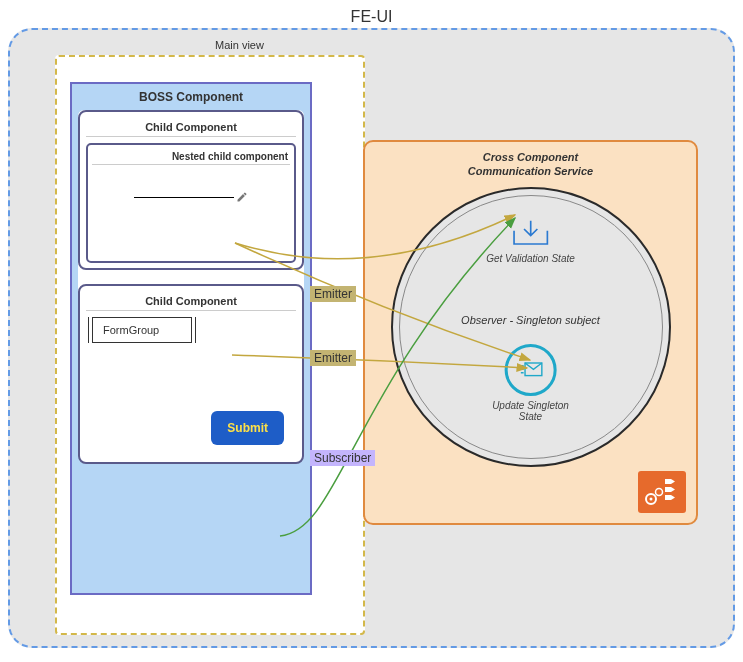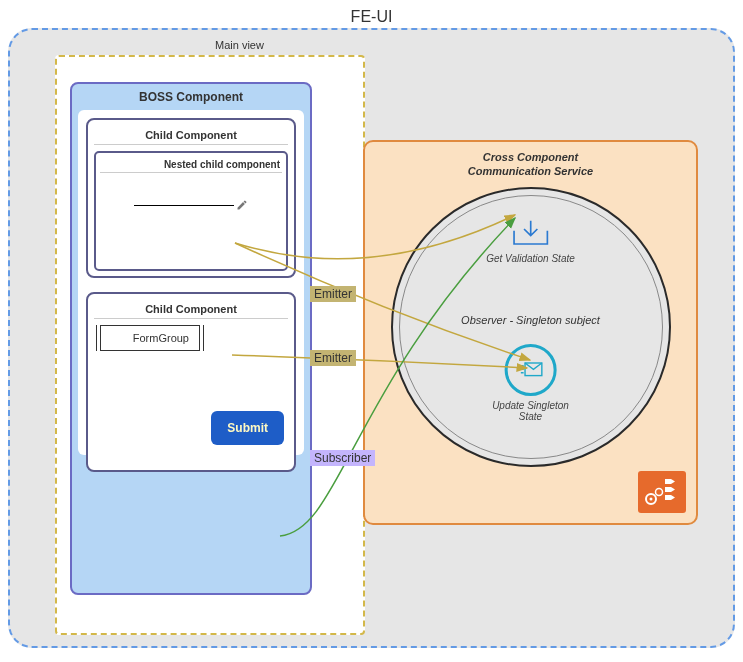--- a/index.html
+++ b/index.html
@@ -1,35 +1,35 @@
 <!DOCTYPE html>
 <html><head>
 <meta charset="utf-8">
 <style>
   * { box-sizing: border-box; margin: 0; padding: 0; }
   body { font-family: Arial, sans-serif; background: #fff; width: 743px; height: 662px; position: relative; overflow: hidden; color: #333; }
   .fe-ui-title { position: absolute; top: 8px; left: 50%; transform: translateX(-50%); font-size: 16px; color: #333; }
   .fe-ui-box { position: absolute; top: 28px; left: 8px; width: 727px; height: 620px; border: 2px dashed #639ae5; border-radius: 24px; background: #e6e6e6; }
   .main-view-title { position: absolute; top: 9px; left: 205px; font-size: 11px; z-index: 2; }
   .main-view-box { position: absolute; top: 25px; left: 45px; width: 310px; height: 580px; border: 2px dashed #d3b84a; border-radius: 4px; background: #fff; z-index: 1; }
-  .boss-component { position: absolute; top: 52px; left: 60px; width: 242px; height: 513px; border: 2px solid #6b6bc4; border-radius: 8px; background: #b5d6f5; z-index: 2; }
+  .boss-component { position: absolute; top: 52px; left: 60px; width: 242px; height: 513px; border: 2px solid #6b6bc4; border-radius: 0; background: #b5d6f5; z-index: 2; }
   .boss-header { text-align: center; font-size: 12px; font-weight: bold; padding: 6px; }
-  .boss-inner { margin: 0 6px 6px 6px; background: #fff; border-radius: 6px; height: 345px; padding: 8px; position: relative; }
+  .boss-inner { margin: 0 6px 6px 6px; background: #fff; border-radius: 6px; height: 345px; position: relative; }
   .child-component { border: 2px solid #5a5a8a; border-radius: 8px; background: #fff; padding: 6px; margin-bottom: 14px; }
   .child-component.top { height: 160px; }
   .child-component.bottom { height: 180px; margin-bottom: 0; }
   .child-header { text-align: center; font-size: 11px; font-weight: bold; padding: 3px; border-bottom: 1px solid #ccc; margin-bottom: 6px; }
   .nested-component { border: 2px solid #5a5a8a; border-radius: 5px; padding: 4px; background: #fff; height: 120px; }
   .nested-header { text-align: right; font-size: 10px; font-weight: bold; padding: 2px; border-bottom: 1px solid #ccc; }
   .nested-input { margin-top: 26px; display: flex; align-items: center; justify-content: center; }
   .nested-line { width: 100px; height: 1px; background: #000; }
   .pencil { width: 12px; height: 12px; margin-left: 2px; display: inline-block; }
   .pencil svg { display: block; }
-  .formgroup { border: 1px solid #333; padding: 6px 10px; font-size: 11px; width: 100px; margin: 6px 0 0 6px; box-shadow: -3px 0 0 #fff, -4px 0 0 #333, 3px 0 0 #fff, 4px 0 0 #333; text-align: right; }
-  .submit-btn { position: absolute; bottom: 10px; right: 20px; background: #1e5dc7; color: #fef9c3; border: none; border-radius: 6px; padding: 10px 16px; font-size: 12px; font-weight: bold; cursor: default; }
+  .formgroup { border: 1px solid #333; padding: 6px 10px; font-size: 11px; width: 100px; margin: 6px 0 0 6px; box-shadow: -3px 0 0 #fff, -4px 0 0 #333, 3px 0 0 #fff, 4px 0 0 #333; text-align: left; }
+  .submit-btn { position: absolute; bottom: 10px; right: 20px; background: #1e5dc7; color: #fde047; border: none; border-radius: 6px; padding: 10px 16px; font-size: 12px; font-weight: bold; cursor: default; }
   .service-box { position: absolute; top: 110px; right: 35px; width: 335px; height: 385px; border: 2px solid #e08a3f; border-radius: 10px; background: #fbe1c2; z-index: 2; font-style: italic; }
   .service-header { text-align: center; font-size: 11px; font-weight: bold; padding: 8px 40px; line-height: 1.3; }
   .service-circle { width: 280px; height: 280px; border: 2px solid #2a2a2a; border-radius: 50%; margin: 0 auto; background: #e6e6e6; position: relative; }
   .circle-inner { position: absolute; inset: 6px; border: 1px solid #888; border-radius: 50%; }
   .get-validation-node { position: absolute; top: 30px; left: 50%; transform: translateX(-50%); text-align: center; }
   .inbox-icon { width: 40px; height: 30px; display: block; margin: 0 auto; }
   .node-label { font-size: 10px; margin-top: 4px; color: #444; }
   .observer-label { position: absolute; top: 125px; left: 50%; transform: translateX(-50%); font-size: 11px; white-space: nowrap; }
   .update-node { position: absolute; top: 155px; left: 50%; transform: translateX(-50%); text-align: center; }
   .update-icon-circle { width: 52px; height: 52px; border: 3px solid #1fa8c9; border-radius: 50%; display: flex; align-items: center; justify-content: center; margin: 0 auto; }

